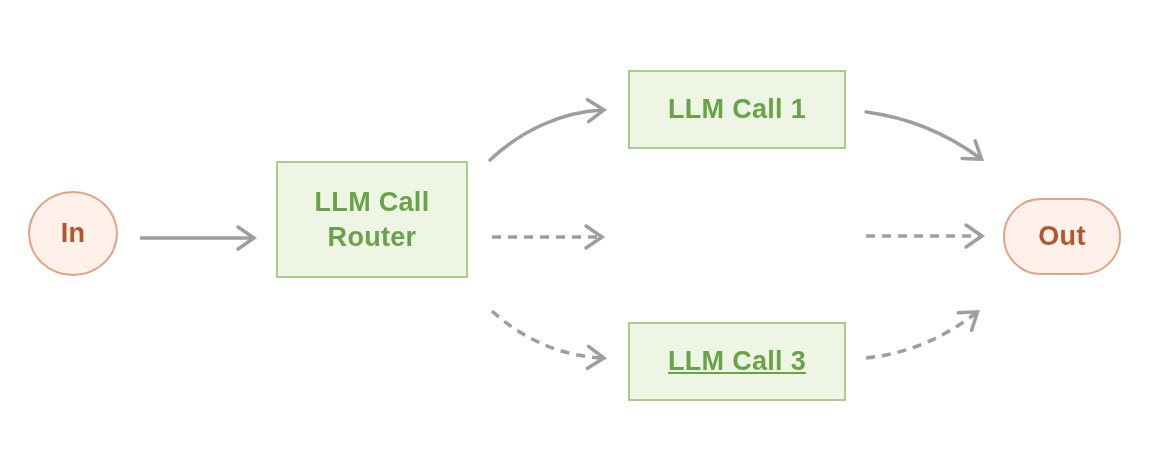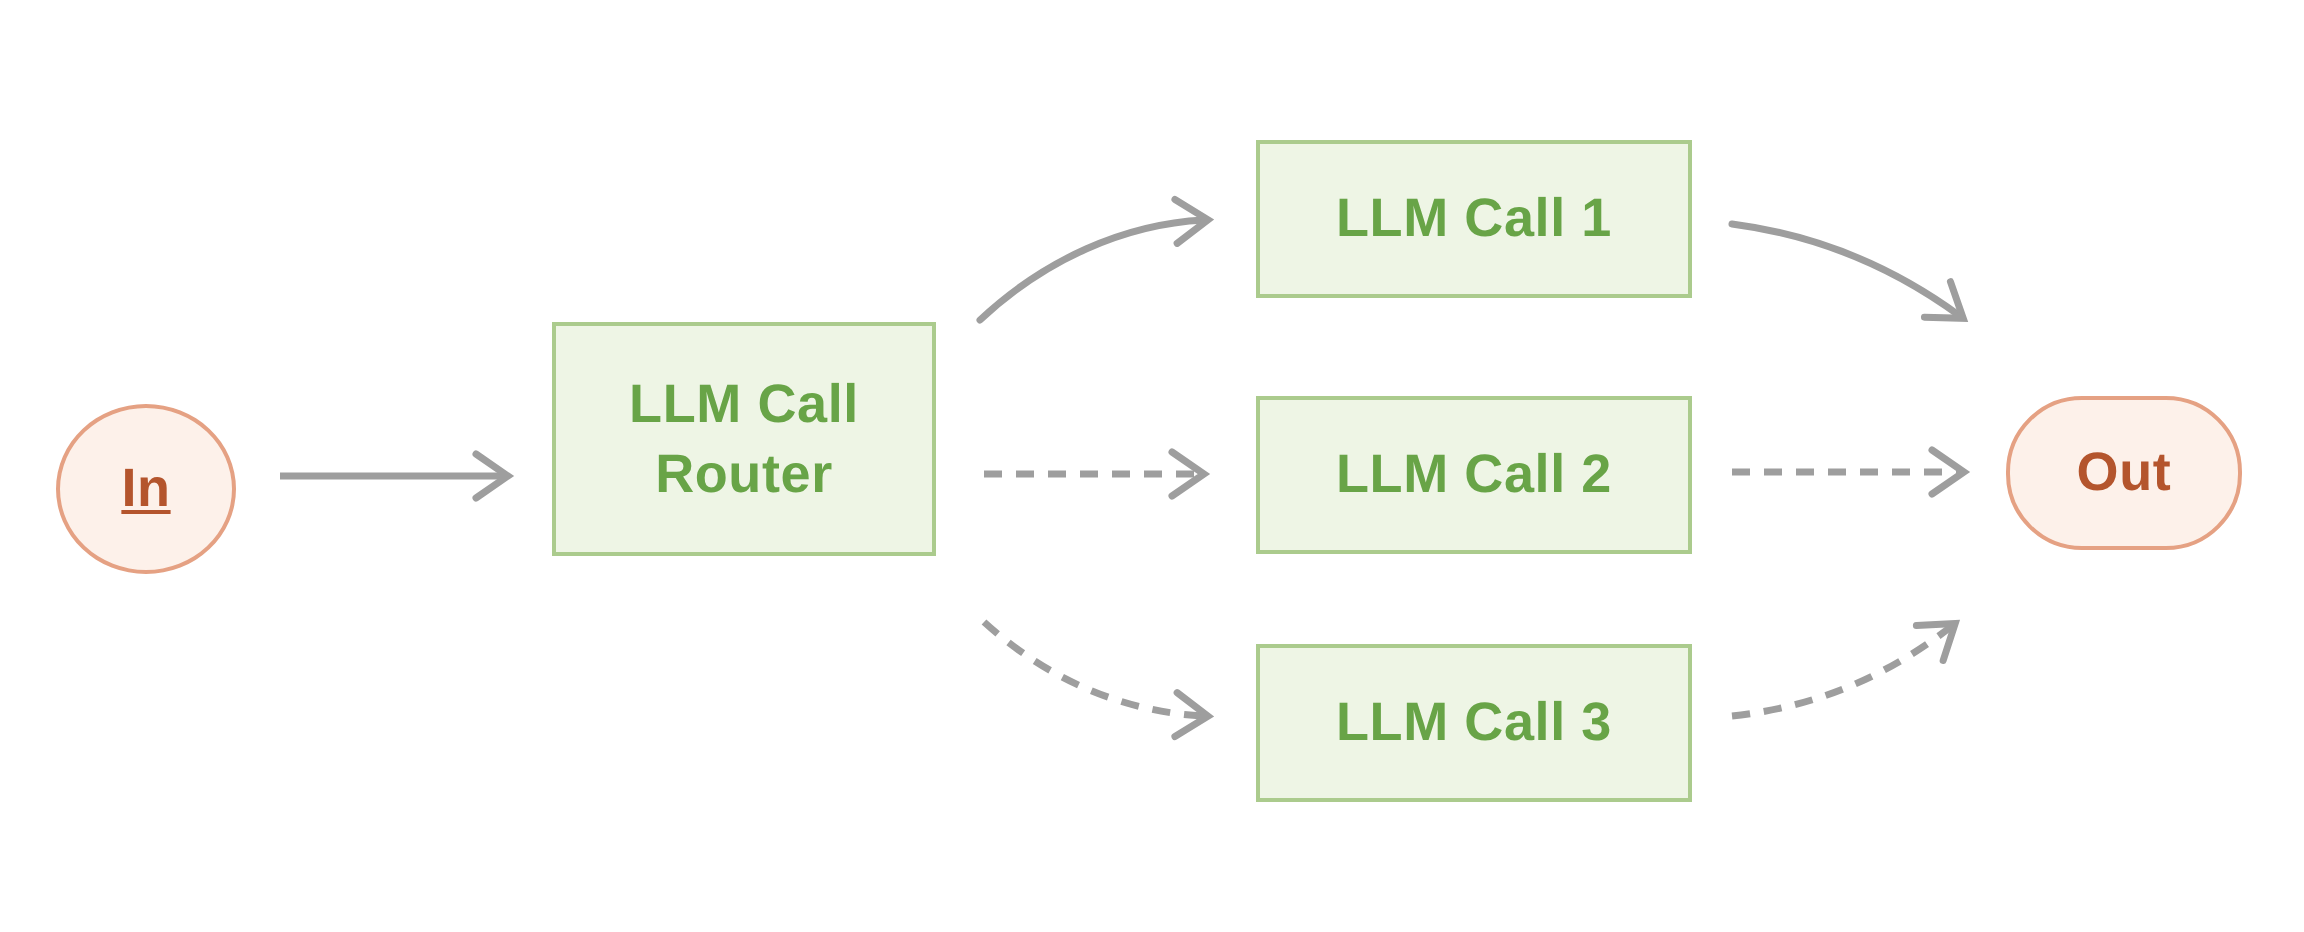--- a/index.html
+++ b/index.html
@@ -38,26 +38,26 @@
     border:2px solid var(--green-border);
     color:var(--green-text);
     font-size:27px;
   }
   .node.pink{
     background:var(--pink-fill);
     border:2px solid var(--pink-border);
     color:var(--rust-text);
     font-size:27px;
   }
-  .node-in{left:28px;top:202px;width:90px;height:85px;border-radius:50%;text-decoration:underline;}
+  .node-in{left:28px;top:191px;width:90px;height:85px;border-radius:50%;}
   .node-router{left:276px;top:161px;width:192px;height:117px;line-height:35px;padding:0 24px;}
   .node-call{left:628px;width:218px;height:79px;text-align:right;}
   .node-call1{top:70px;}
   .node-call2{top:198px;}
-  .node-call3{top:322px;}
+  .node-call3{top:322px;text-decoration:underline;}
   .node-out{left:1003px;top:198px;width:118px;height:77px;border-radius:38px;align-items:center;}
 </style>
 </head>
 <body>
 
 <div class="canvas">
 
   <svg class="edges" viewBox="0 0 1152 466" xmlns="http://www.w3.org/2000/svg" aria-hidden="true">
     <defs>
       <marker id="arrowhead" markerUnits="userSpaceOnUse" markerWidth="30" markerHeight="30" refX="17" refY="14" orient="auto">
@@ -78,23 +78,20 @@
   </div>
 
   <div class="node green node-router">
     <span>LLM Call Router</span>
   </div>
 
   <div class="node green node-call node-call1">
     <span>LLM Call 1</span>
   </div>
 
-  <div class="node green node-call node-call2">
-    <span>LLM Call 2</span>
-  </div>
 
   <div class="node green node-call node-call3">
     <span>LLM Call 3</span>
   </div>
 
   <div class="node pink node-out">
     <span>Out</span>
   </div>
 
 </div>

